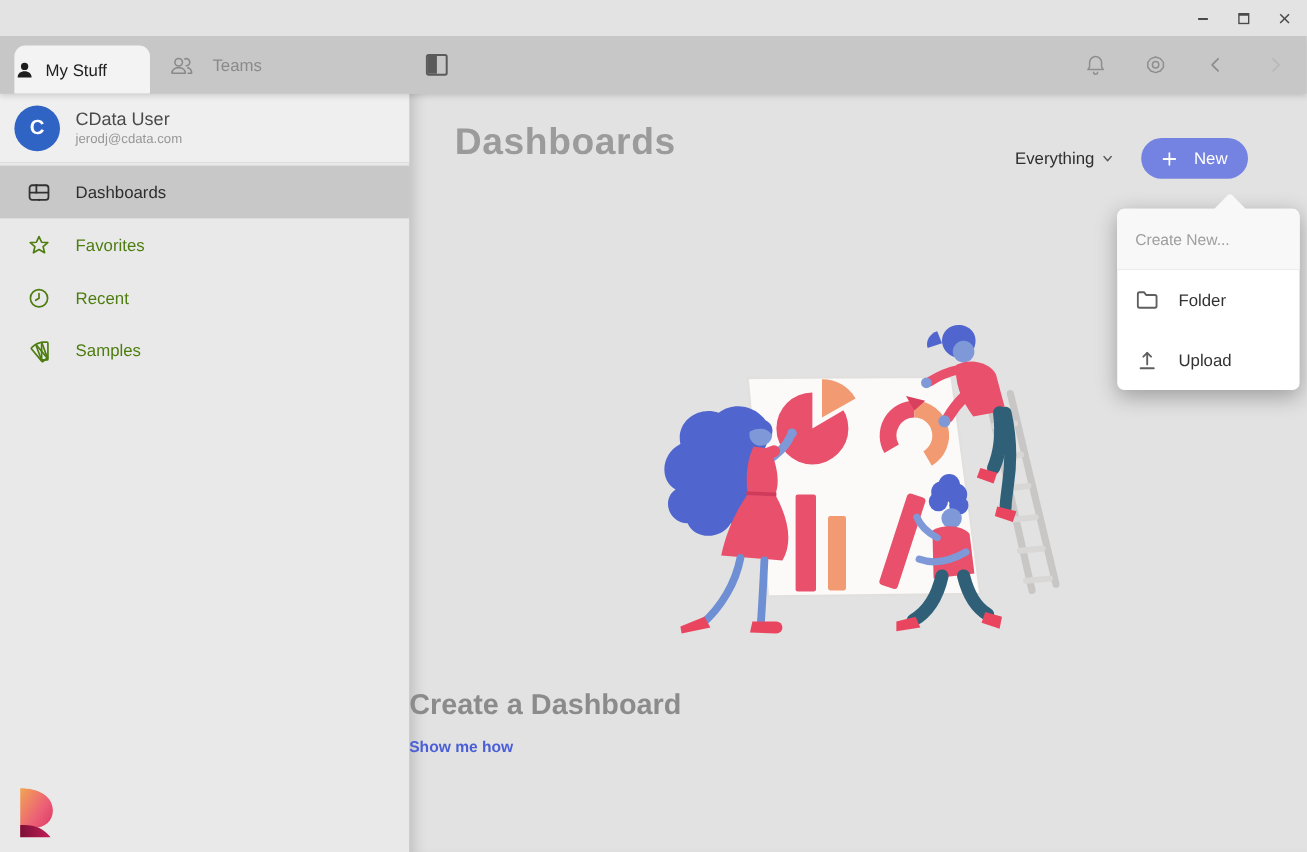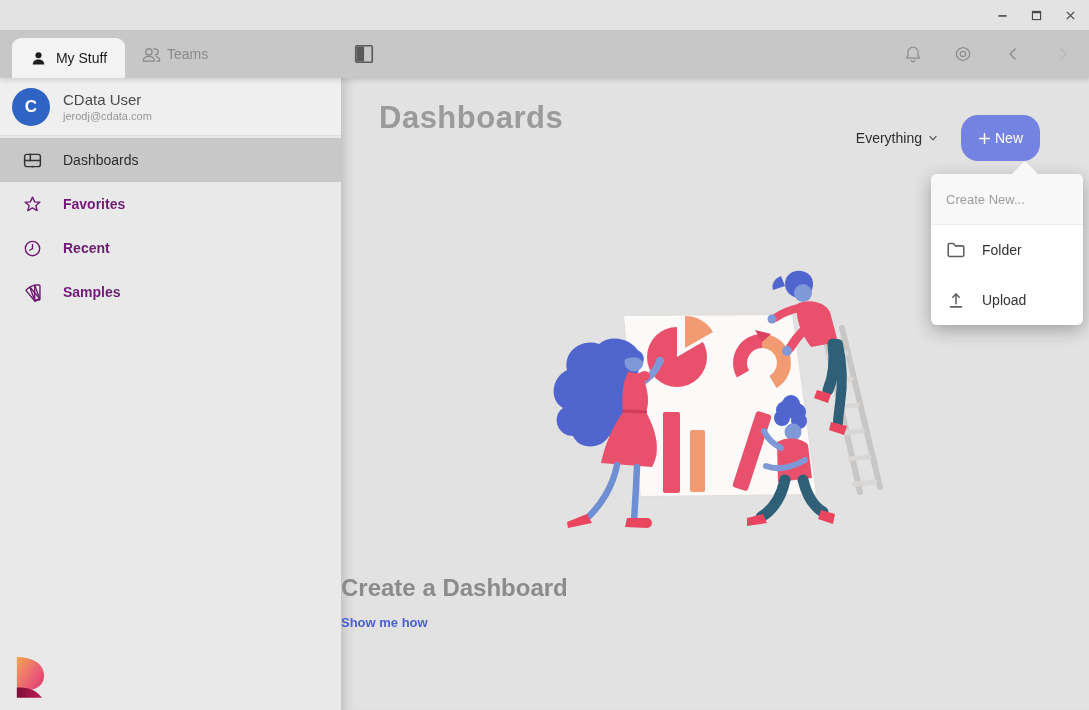--- a/index.html
+++ b/index.html
@@ -7,51 +7,51 @@
   body { font-family:"Liberation Sans", sans-serif; background:#e2e2e2; position:relative; }
 
   
   .titlebar { position:absolute; top:0; left:0; right:0; height:30px; background:#e3e3e3; z-index:5; }
   .win-controls { position:absolute; right:8px; top:0; height:30px; display:flex; align-items:center; gap:12px; }
   .win-btn { width:22px; height:22px; display:flex; align-items:center; justify-content:center; color:#4a4a4a; cursor:default; }
   .win-btn svg { width:13px; height:13px; }
 
   
   .tabbar { position:absolute; top:30px; left:0; right:0; height:48px; background:#c7c7c7; z-index:4; box-shadow:0 2px 5px rgba(0,0,0,.14); }
-  .tab-active { position:absolute; left:12px; bottom:0; height:40px; width:113px; background:#f3f3f3; border-radius:9px 9px 0 0; display:flex; align-items:center; justify-content:center; gap:9px; color:#1d1d1d; font-size:14px; }
+  .tab-active { position:absolute; left:12px; bottom:0; height:40px; width:113px; background:#f3f3f3; border-radius:9px 9px 0 0; display:flex; align-items:center; gap:9px; color:#1d1d1d; font-size:14px; }
   .tab-active svg { width:17px; height:17px; }
-  .tab-plain { position:absolute; left:141px; top:0; height:48px; display:flex; align-items:center; gap:5px; color:#8a8a8a; font-size:14px; }
+  .tab-plain { position:absolute; left:141px; top:0; height:48px; display:flex; align-items:center; gap:15px; color:#8a8a8a; font-size:14px; }
   .tab-plain svg { width:21px; height:21px; }
   .sidebar-toggle { position:absolute; left:353px; top:13px; width:22px; height:22px; color:#5a5a5a; }
   .sidebar-toggle svg { width:22px; height:22px; }
   .tabbar-right { position:absolute; right:16px; top:0; height:48px; display:flex; align-items:center; gap:30px; }
   .tb-icon { width:20px; height:20px; color:#8e8e8e; }
   .tb-icon svg { width:20px; height:20px; }
   .tb-icon.disabled { color:#b9b9b9; }
 
   
   .sidebar { position:absolute; left:0; top:78px; bottom:0; width:341px; background:#e9e9e9; z-index:2; }
   .profile { height:58px; background:#efefef; border-bottom:1px solid #dedede; display:flex; align-items:center; padding-left:12px; gap:13px; }
   .avatar { width:38px; height:38px; border-radius:50%; background:#2f63c4; color:#ffffff; font-size:17px; font-weight:bold; display:flex; align-items:center; justify-content:center; }
   .profile-name { font-size:15px; font-weight:normal; color:#4a4a4a; line-height:1.25; }
   .profile-email { font-size:11px; color:#979797; }
   .nav { margin-top:2px; }
-  .nav-item { height:44px; display:flex; align-items:center; padding-left:22px; gap:20px; color:#701a75; font-size:14px; cursor:default;font-weight:bold; }
+  .nav-item { height:44px; display:flex; align-items:center; padding-left:22px; gap:20px; color:#4d7c0f; font-size:14px; cursor:default; }
   .nav-item svg { width:21px; height:21px; }
   .nav-item.active { background:#c8c8c8; color:#323232; font-weight:normal; }
   .nav-item.active .nav-label { color:#2d2d2d; }
   .logo { position:absolute; left:12px; bottom:10px; width:35px; height:45px; }
 
   
   .main { position:absolute; left:341px; top:78px; right:0; bottom:0; background:#e2e2e2; box-shadow:inset 12px 0 12px -9px rgba(0,0,0,.18); z-index:1; }
   .page-title { position:absolute; left:38px; top:22px; font-size:31px; font-weight:bold; color:#9b9b9b; letter-spacing:.5px; }
   .header-right { position:absolute; right:49px; top:37px; display:flex; align-items:center; gap:22px; }
   .filter { display:flex; align-items:center; gap:5px; color:#2e2e2e; font-size:14px; cursor:default; }
   .filter svg { width:12px; height:12px; color:#5a5a5a; }
-  .new-btn { height:46px; padding:0 17px; border:none; border-radius:17px; background:#7482e1; color:#ffffff; font-size:14px; font-family:"Liberation Sans", sans-serif; display:flex; align-items:center; gap:4px; cursor:default; }
+  .new-btn { height:34px; padding:0 17px; border:none; border-radius:17px; background:#7482e1; color:#ffffff; font-size:14px; font-family:"Liberation Sans", sans-serif; display:flex; align-items:center; gap:14px; cursor:default; }
   .new-btn svg { width:13px; height:13px; }
 
   .empty-state { position:absolute; left:0; right:0; top:182px; text-align:left; }
   .empty-heading { font-size:24px; font-weight:bold; color:#8b8b8b; margin-top:14px; }
   .empty-sub { font-size:15px; color:#a6a6a6; margin-top:7px; }
   .empty-link { font-size:13px; font-weight:bold; color:#4a5fd6; margin-top:13px; display:inline-block; cursor:default; }
 
   
   .menu { position:absolute; right:6px; top:174px; width:152px; background:#ffffff; border-radius:6px; box-shadow:0 5px 18px rgba(0,0,0,.30); z-index:30; }
   .menu::before { content:""; position:absolute; top:-9px; left:84px; width:20px; height:20px; background:#f8f8f8; transform:rotate(45deg); border-radius:3px; z-index:-1; }

